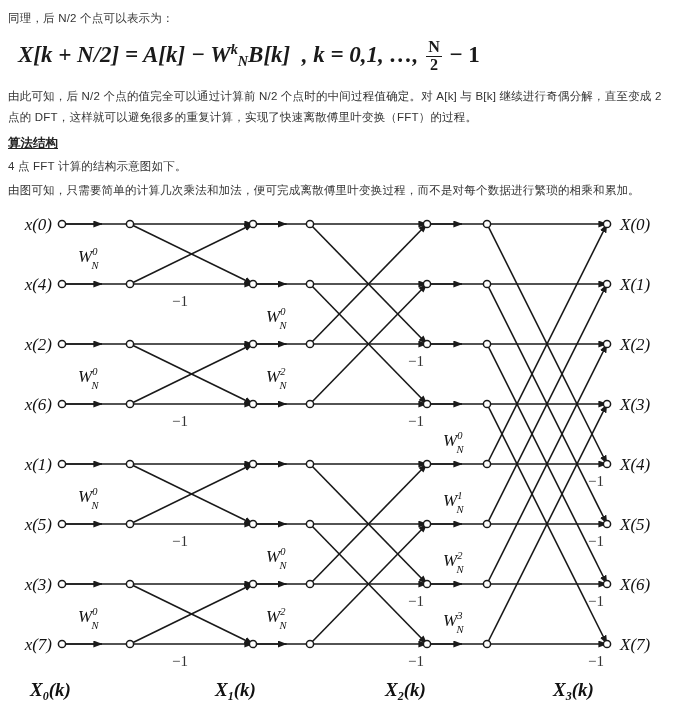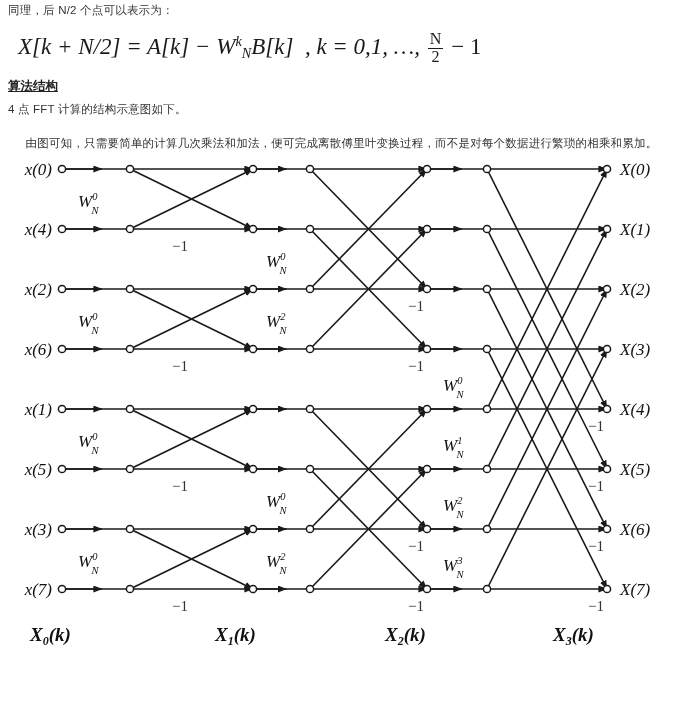--- a/index.html
+++ b/index.html
@@ -1,42 +1,43 @@
 <!DOCTYPE html>
 <html><head>
 <meta charset="utf-8">
 <style>
   html,body{margin:0;padding:0;}
   body{
     width:683px;height:702px;background:#ffffff;
     font-family:"Liberation Sans", sans-serif;
     color:#222;overflow:hidden;position:relative;
   }
-  .prose{padding:0 8px;}
+  .prose{padding:8px 8px;}
   .para{
     font-size:11.5px;line-height:21px;color:#333;
     letter-spacing:0.2px;margin:0;
   }
   .formula-block{
     margin:10px 0 12px 10px;
     font-family:"Liberation Serif", serif;
     font-size:23px;font-style:italic;color:#1a1a1a;
     white-space:nowrap;
+    font-weight:bold;
   }
   .formula-block .up{font-style:normal;}
   .sub{font-size:0.62em;vertical-align:-0.28em;font-style:italic;}
   .sup{font-size:0.62em;vertical-align:0.55em;font-style:italic;}
   .frac{display:inline-block;vertical-align:middle;text-align:center;
         font-size:0.70em;line-height:1.05;margin:0 2px;}
   .frac .num{display:block;border-bottom:1.3px solid #1a1a1a;padding:0 2px;}
   .frac .den{display:block;padding:0 2px;}
   .sec-head{
     font-size:12.5px;font-weight:bold;color:#222;margin:7px 0 4px 0;text-decoration:underline;
   }
-  .para + .para{margin-top:13px;text-align:center;}
+  .para + .para{margin-top:3px;}
   .diagram-wrap{position:relative;width:610px;height:500px;}
   svg{display:block;}
   .lbl{
     font-family:"Liberation Serif", serif;
     font-style:italic;font-size:17px;fill:#111;
   }
   .lbl-neg{
     font-family:"Liberation Serif", serif;
     font-size:15px;fill:#333;font-style:normal;
   }
@@ -56,20 +57,21 @@
 </head>
 <body>
 
 <div class="prose">
   <p class="para">同理，后 N/2 个点可以表示为：</p>
 
   <div class="formula-block">
     <span>X[k + N/2] = </span><span>A[k] − </span><span>W</span><span class="sup">k</span><span class="sub">N</span><span>B[k]</span>&nbsp;&nbsp;<span>, k = 0,1, …, </span><span class="frac"><span class="num up">N</span><span class="den up">2</span></span><span class="up"> − 1</span>
   </div>
 
+  <p class="para">由此可知，后 N/2 个点的值完全可以通过计算前 N/2 个点时的中间过程值确定。对 A[k] 与 B[k] 继续进行奇偶分解，直至变成 2 点的 DFT，这样就可以避免很多的重复计算，实现了快速离散傅里叶变换（FFT）的过程。</p>
   <div class="sec-head">算法结构</div>
   <p class="para">4 点 FFT 计算的结构示意图如下。</p>
   <p class="para">由图可知，只需要简单的计算几次乘法和加法，便可完成离散傅里叶变换过程，而不是对每个数据进行繁琐的相乘和累加。</p>
 </div>
 
 <div class="diagram-wrap">
   <svg id="fft-svg" width="683" height="500" viewBox="0 0 683 500">
     <defs>
       <marker id="arw" markerWidth="9" markerHeight="7" refX="8.6" refY="3.5" orient="auto" markerUnits="userSpaceOnUse">
         <path d="M0,0 L9,3.5 L0,7 z" fill="#1a1a1a"></path>

